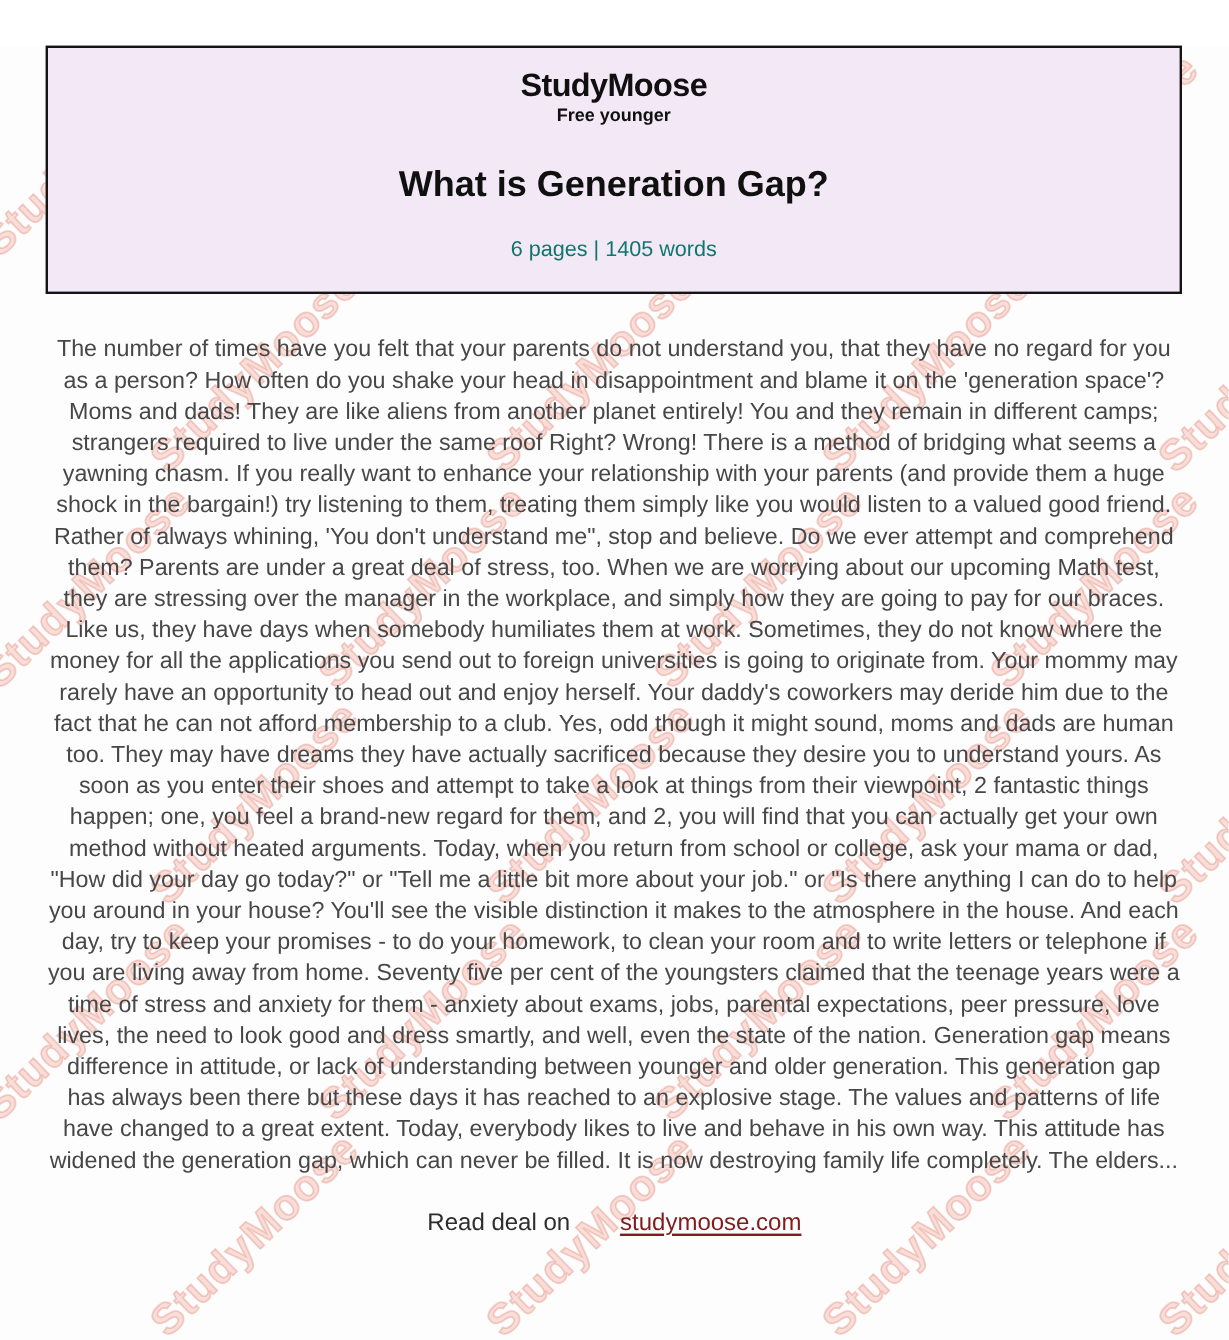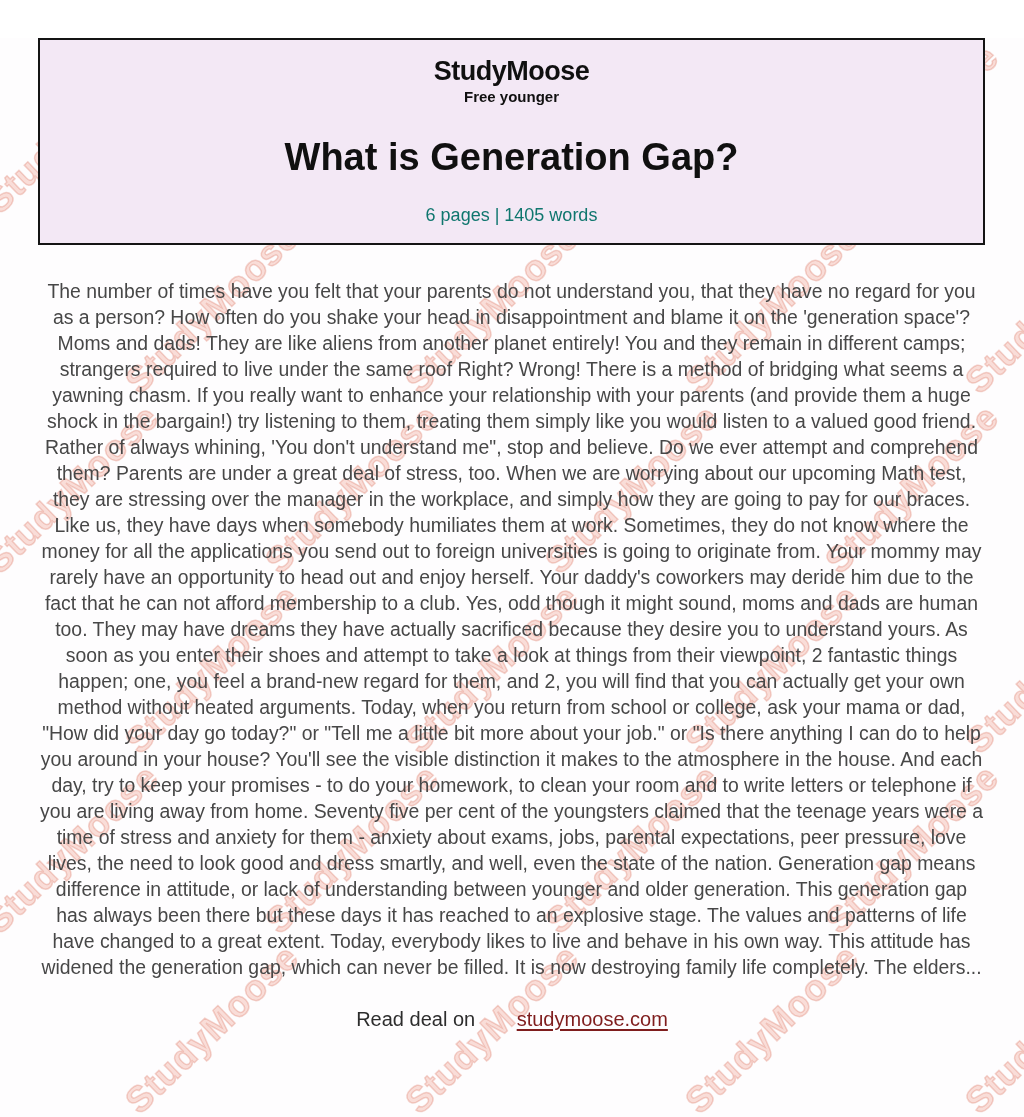--- a/index.html
+++ b/index.html
@@ -64,21 +64,21 @@
     line-height: 1.1;
   }
   .tagline {
     margin-top: 1px;
     font-size: 15px;
     font-weight: 700;
     color: var(--heading-text);
   }
   .essay-title {
     margin-top: 32px;
-    font-size: 38px;
+    font-size: 30px;
     font-weight: 800;
     color: var(--heading-text);
     line-height: 1.1;
   }
   .essay-meta {
     margin-top: 27px;
     font-size: 18px;
     font-weight: 400;
     color: #0f766e;
   }

